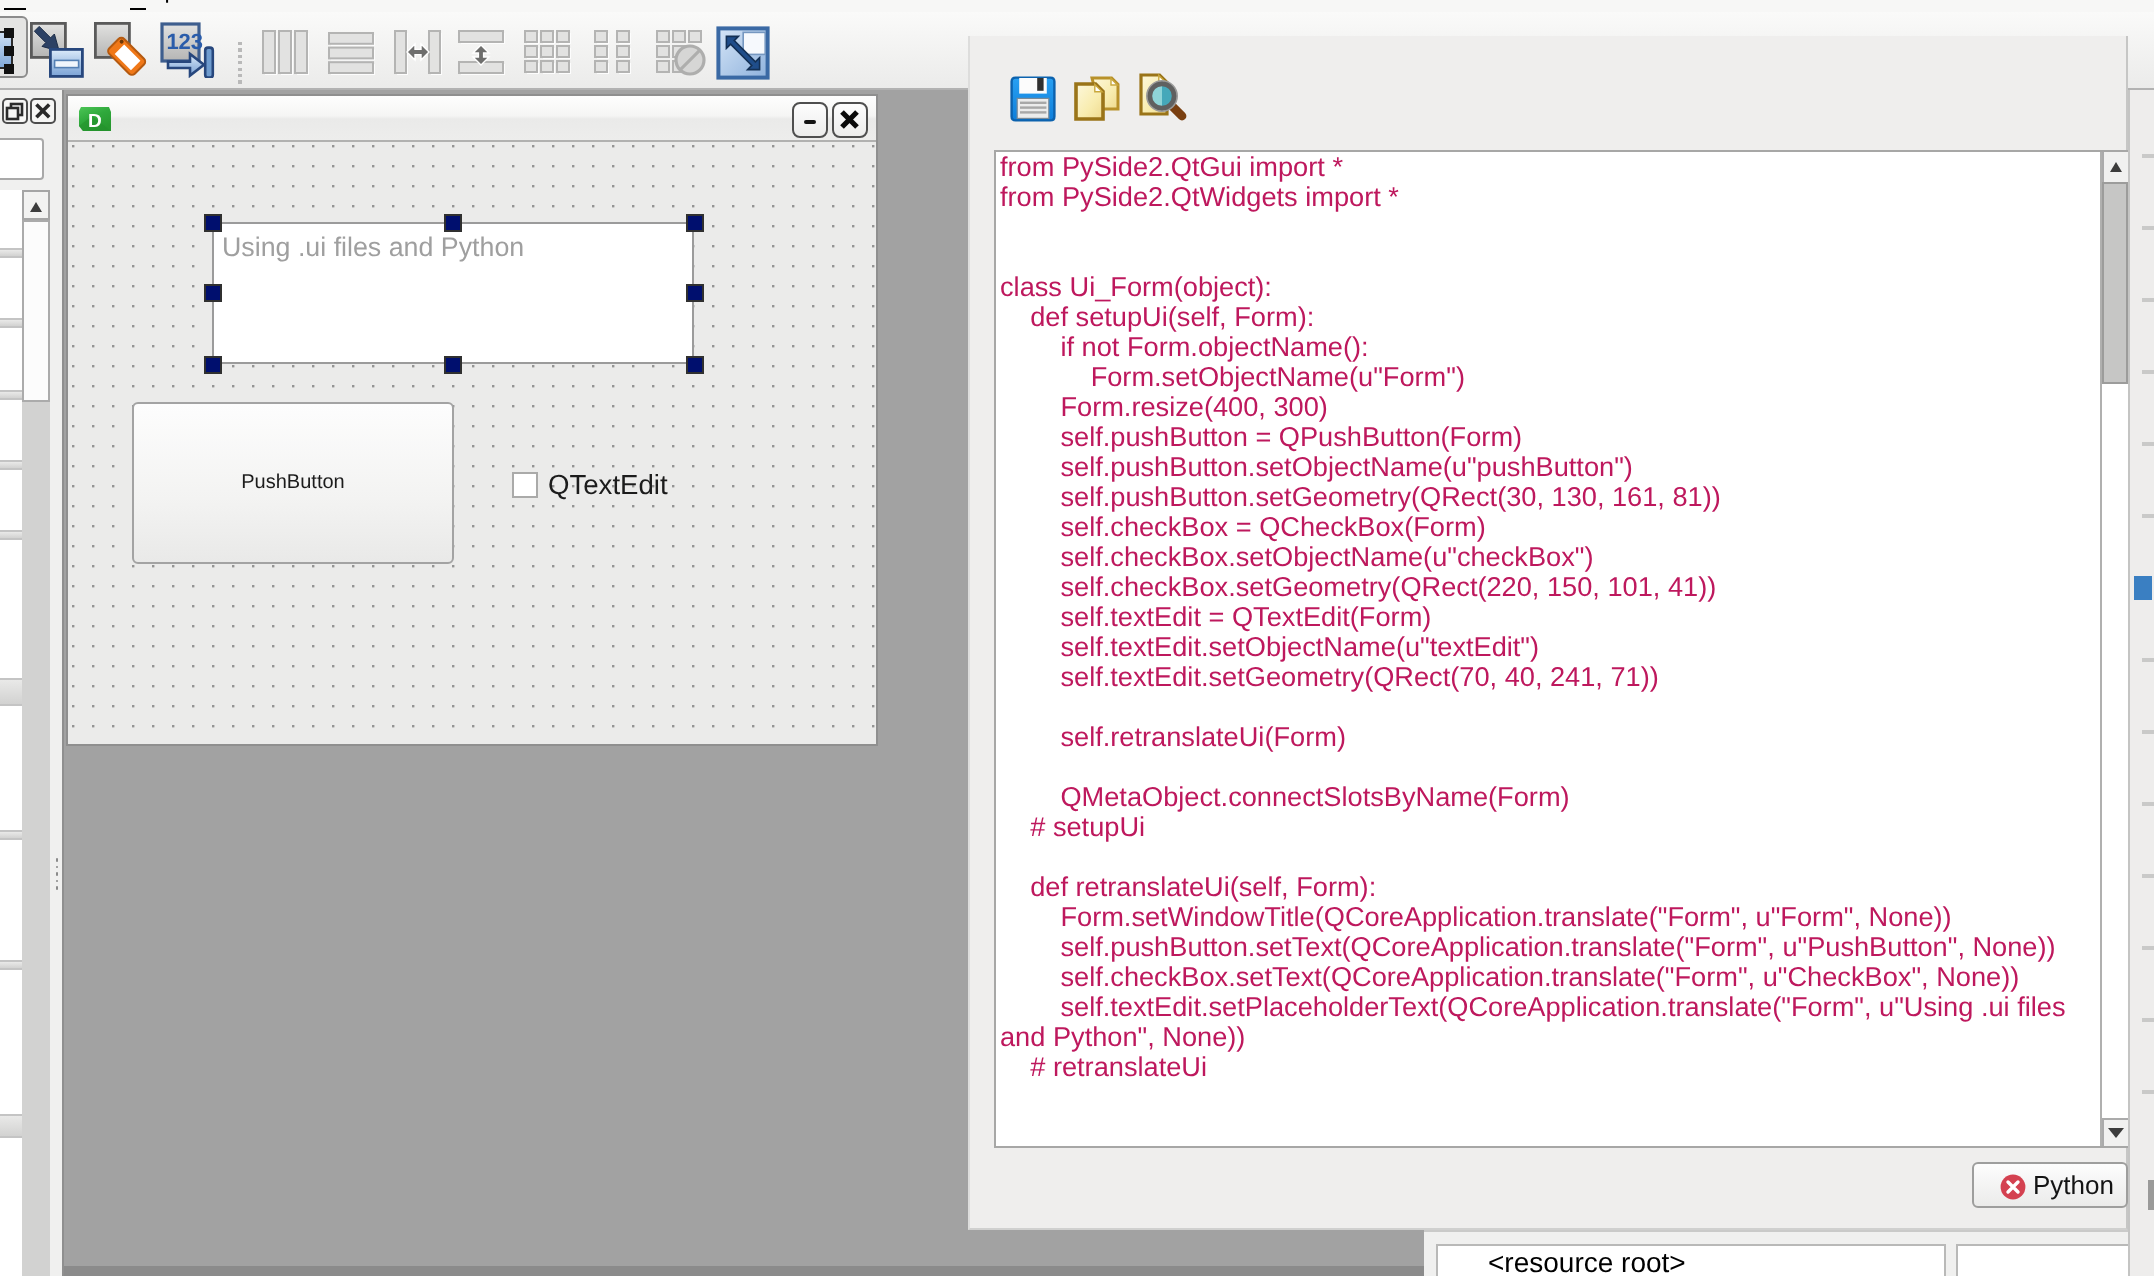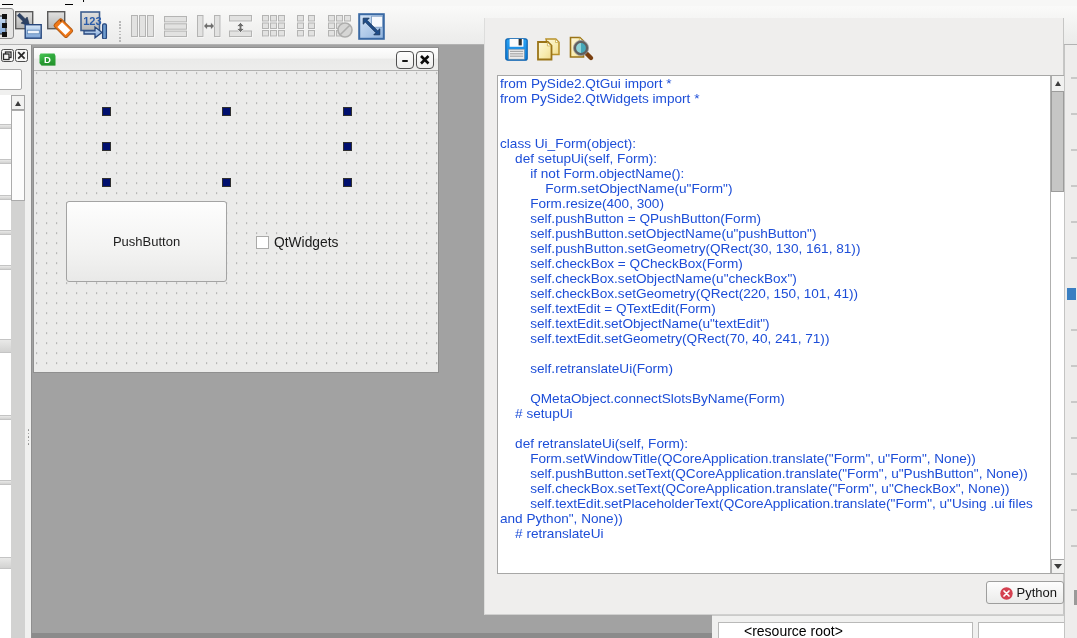--- a/index.html
+++ b/index.html
@@ -47,31 +47,31 @@
 
   
   #tedit { position:absolute; left:72px; top:39px; width:241px; height:71px; background:#fff; border:1px solid #9b9b9b;
     font-size:13.4px; color:#9f9f9f; padding:4px 0 0 4px; }
   .hdl { position:absolute; width:7px; height:7px; background:#000f6e; outline:0.5px solid #303030; }
 
   
   #pbtn { position:absolute; left:32px; top:129px; width:161px; height:81px;
     background:linear-gradient(#fdfdfd, #f3f3f2 60%, #e9e9e8);
     border:1px solid #a3a3a3; border-radius:3px;
-    display:flex; align-items:center; justify-content:center; font-size:13px; color:#1c1c1c; }
+    display:flex; align-items:center; justify-content:center; font-size:10px; color:#1c1c1c; }
 
   
   #cbox { position:absolute; left:222px; top:163px; font-size:13.8px; color:#1c1c1c; }
   #cbox .bx { position:absolute; left:0; top:0.5px; width:13px; height:13px; background:#fff; border:1px solid #aaaaa9; }
 
   
   #dlg { left:484px; top:18px; width:580px; height:597px; background:#efeeed;
     border-left:1px solid #dddddc; border-bottom:1px solid #d0d0cf; border-right:1px solid #c6c6c5; }
   #code { position:absolute; left:12px; top:57px; width:568px; height:499px; background:#fff; border:1px solid #a7a7a6; }
-  #codetext { position:absolute; left:2px; top:-0.5px; font-size:13.6px; line-height:15px; color:#1d4ed8; white-space:pre; }
+  #codetext { position:absolute; left:2px; top:-0.5px; font-size:13.6px; line-height:15px; color:#be185d; white-space:pre; }
   #csb { position:absolute; right:0; top:0; width:14.5px; height:497px; background:#fff; border-left:1px solid #b0b0af; }
   #csbup { position:absolute; left:0; top:0; width:14.5px; height:15.5px; background:#f1f1f0; border:1px solid #ababab; border-top:none; }
   #csbup:after { content:""; position:absolute; left:3px; top:4.5px; border-left:3.5px solid transparent; border-right:3.5px solid transparent; border-bottom:5px solid #3c3c3c; }
   #csbthumb { position:absolute; left:0; top:15px; width:13.5px; height:101px; background:#c6c6c5; border:1px solid #9c9c9b; }
   #csbdn { position:absolute; left:0; bottom:0; width:14.5px; height:14.5px; background:#f1f1f0; border:1px solid #ababab; border-bottom:none; }
   #csbdn:after { content:""; position:absolute; left:2.5px; top:4.5px; border-left:4.2px solid transparent; border-right:4.2px solid transparent; border-top:5.5px solid #3c3c3c; }
   #closebtn { position:absolute; left:501px; top:563px; width:78px; height:23px;
     background:linear-gradient(#fdfdfd,#ebebea); border:1px solid #9e9e9d; border-radius:3px;
     font-size:13px; color:#141414; }
   #closebtn span.t { position:absolute; left:29.5px; top:3px; }
@@ -334,30 +334,31 @@
   </div>
   <div id="fcontent">
     <svg width="404" height="300" style="position:absolute; left:0; top:0;">
       <defs>
           <pattern id="dots" x="2" y="0.5" width="10" height="10" patternUnits="userSpaceOnUse">
         <rect x="0" y="0" width="1.2" height="1.2" fill="#949494"></rect>
       </pattern>
         </defs>
       <rect x="0" y="0" width="404" height="300" fill="url(#dots)"></rect>
     </svg>
+    <div id="tedit">Using .ui files and Python</div>
     <div class="hdl" style="left:68.5px; top:35.5px;"></div>
     <div class="hdl" style="left:189px;  top:35.5px;"></div>
     <div class="hdl" style="left:309.5px; top:35.5px;"></div>
     <div class="hdl" style="left:68.5px; top:71px;"></div>
     <div class="hdl" style="left:309.5px; top:71px;"></div>
     <div class="hdl" style="left:68.5px; top:106.5px;"></div>
     <div class="hdl" style="left:189px;  top:106.5px;"></div>
     <div class="hdl" style="left:309.5px; top:106.5px;"></div>
     <div id="pbtn">PushButton</div>
-    <div id="cbox"><span class="bx"></span><span style="margin-left:18px;">QtWidgets</span></div>
+    <div id="cbox"><span class="bx"></span><span style="margin-left:18px;">QTextEdit</span></div>
   </div>
 </div>
 
 <div class="abs" id="dlg">
 
   <svg style="position:absolute; left:19.5px; top:20px;" width="23" height="23" viewBox="0 0 23 23">
     <defs>
         <linearGradient id="fl" x1="0" y1="0" x2="0" y2="1">
           <stop offset="0" stop-color="#29a0f2"></stop>
           <stop offset="1" stop-color="#0e7fdb"></stop>

